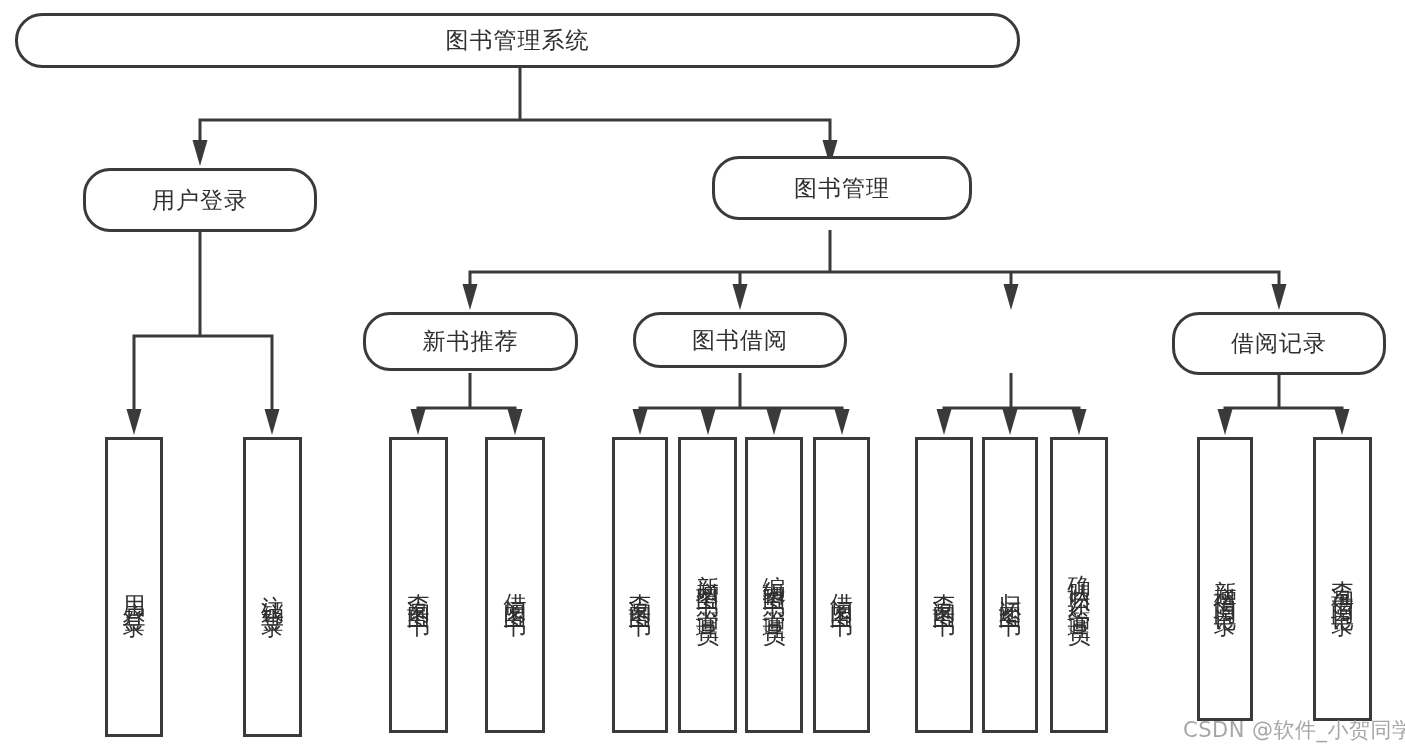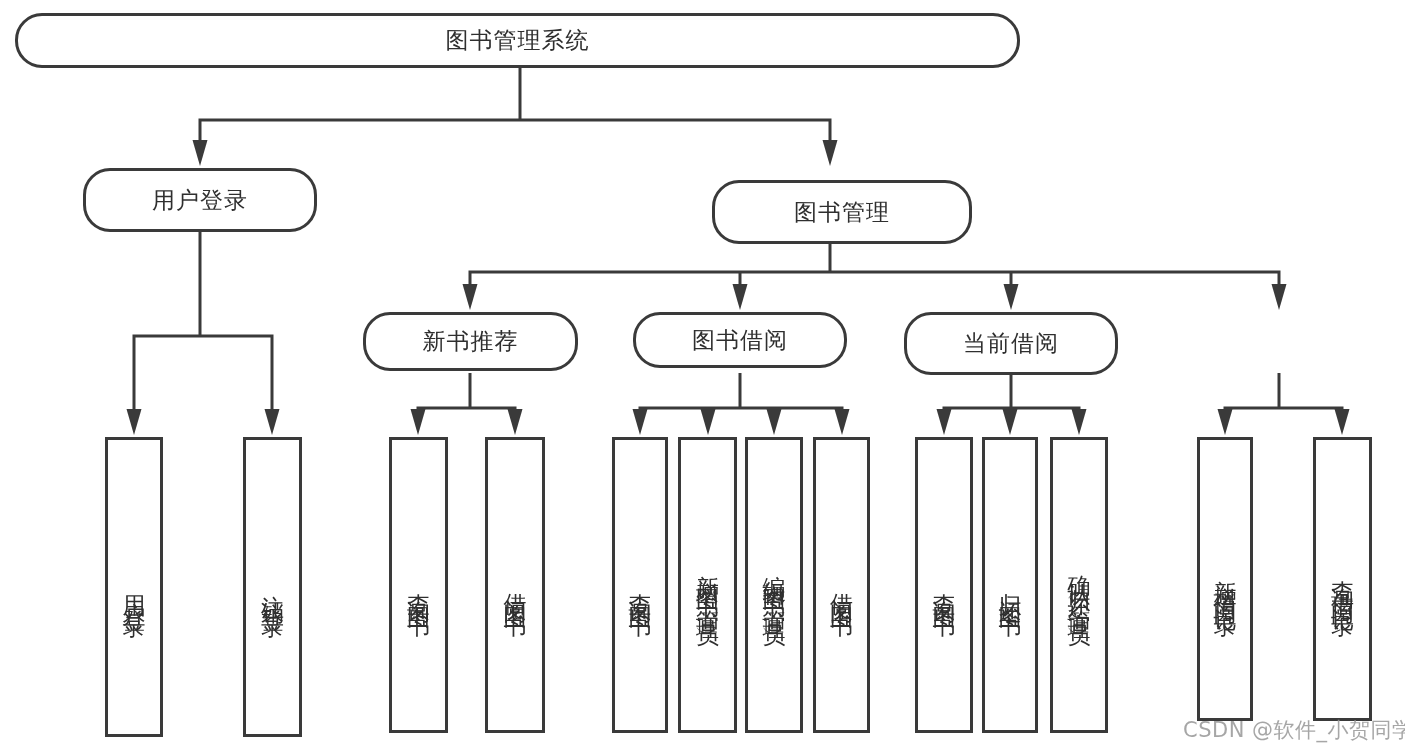--- a/index.html
+++ b/index.html
@@ -123,32 +123,32 @@
     </g>
   </svg>
 
   <div class="node h" style="left:15px; top:13px; width:1005px; height:55px">
     <span class="lbl">图书管理系统</span>
   </div>
 
   <div class="node h" style="left:83px; top:168px; width:234px; height:64px">
     <span class="lbl">用户登录</span>
   </div>
-  <div class="node h" style="left:712px; top:180px; width:260px; height:64px">
+  <div class="node h" style="left:712px; top:156px; width:260px; height:64px">
     <span class="lbl">图书管理</span>
   </div>
 
   <div class="node h" style="left:363px; top:312px; width:215px; height:59px">
     <span class="lbl">新书推荐</span>
   </div>
   <div class="node h" style="left:633px; top:312px; width:214px; height:56px">
     <span class="lbl">图书借阅</span>
   </div>
-  <div class="node h" style="left:904px; top:312px; width:214px; height:63px">
-    <span class="lbl">当前借阅</span>
+  <div class="node h" style="left:1172px; top:312px; width:214px; height:63px">
+    <span class="lbl">借阅记录</span>
   </div>
 
   <div class="node v" style="left:105px; top:437px; width:58px; height:300px">
     <span class="lbl">用户登录</span>
   </div>
   <div class="node v" style="left:243px; top:437px; width:59px; height:300px">
     <span class="lbl">注销登录</span>
   </div>
 
   <div class="node v" style="left:389px; top:437px; width:59px; height:296px">

